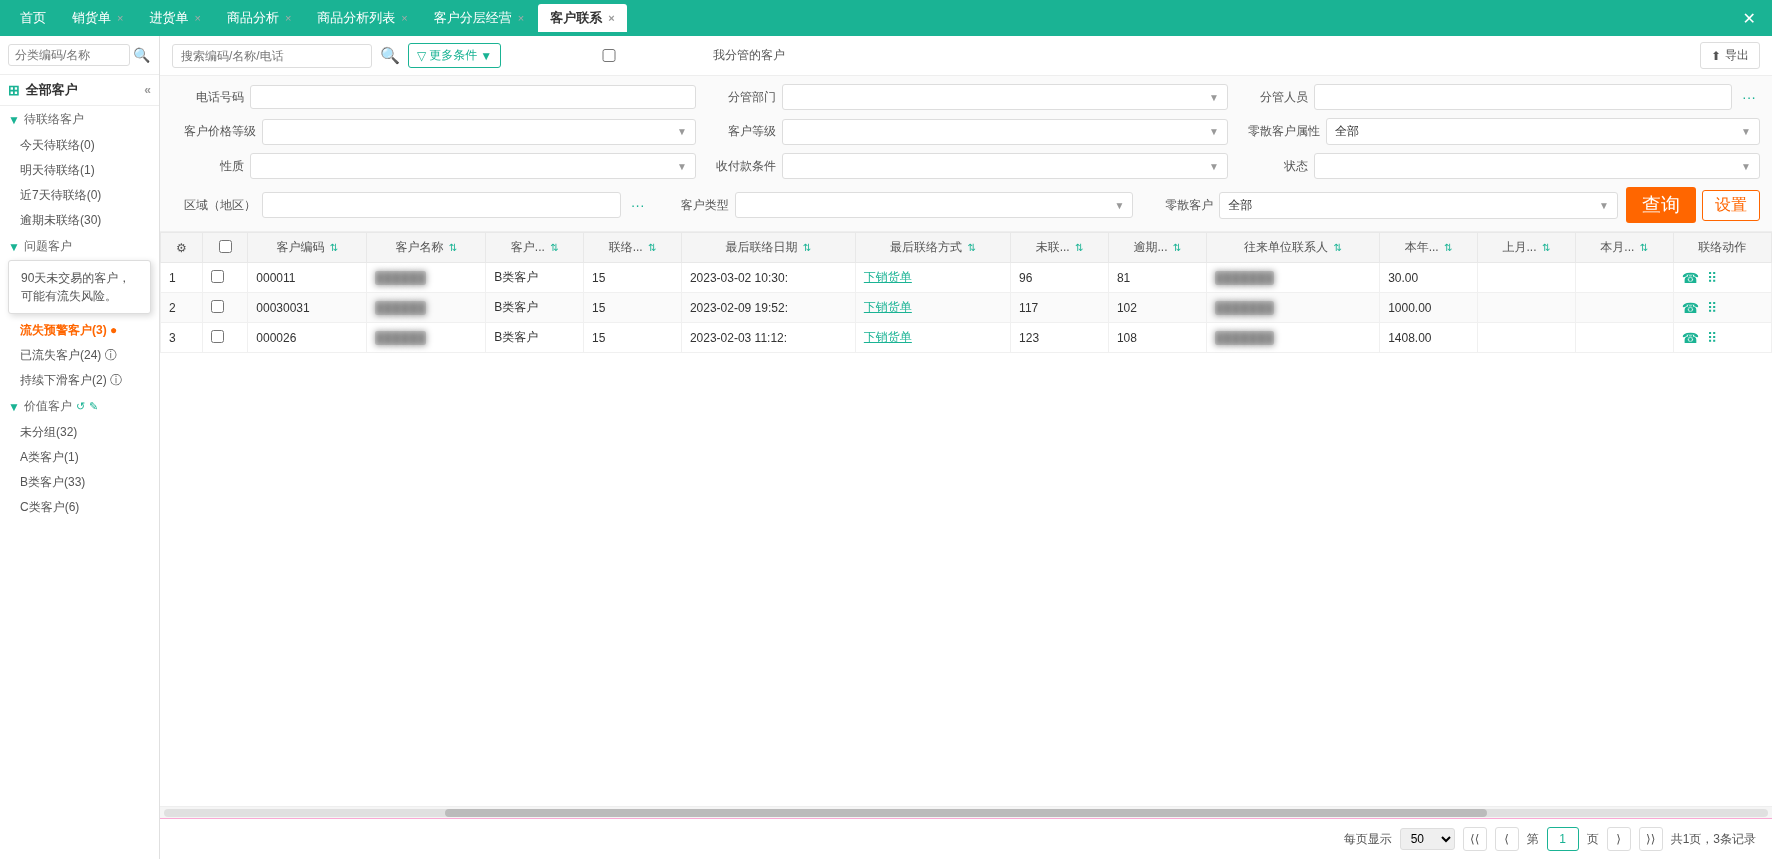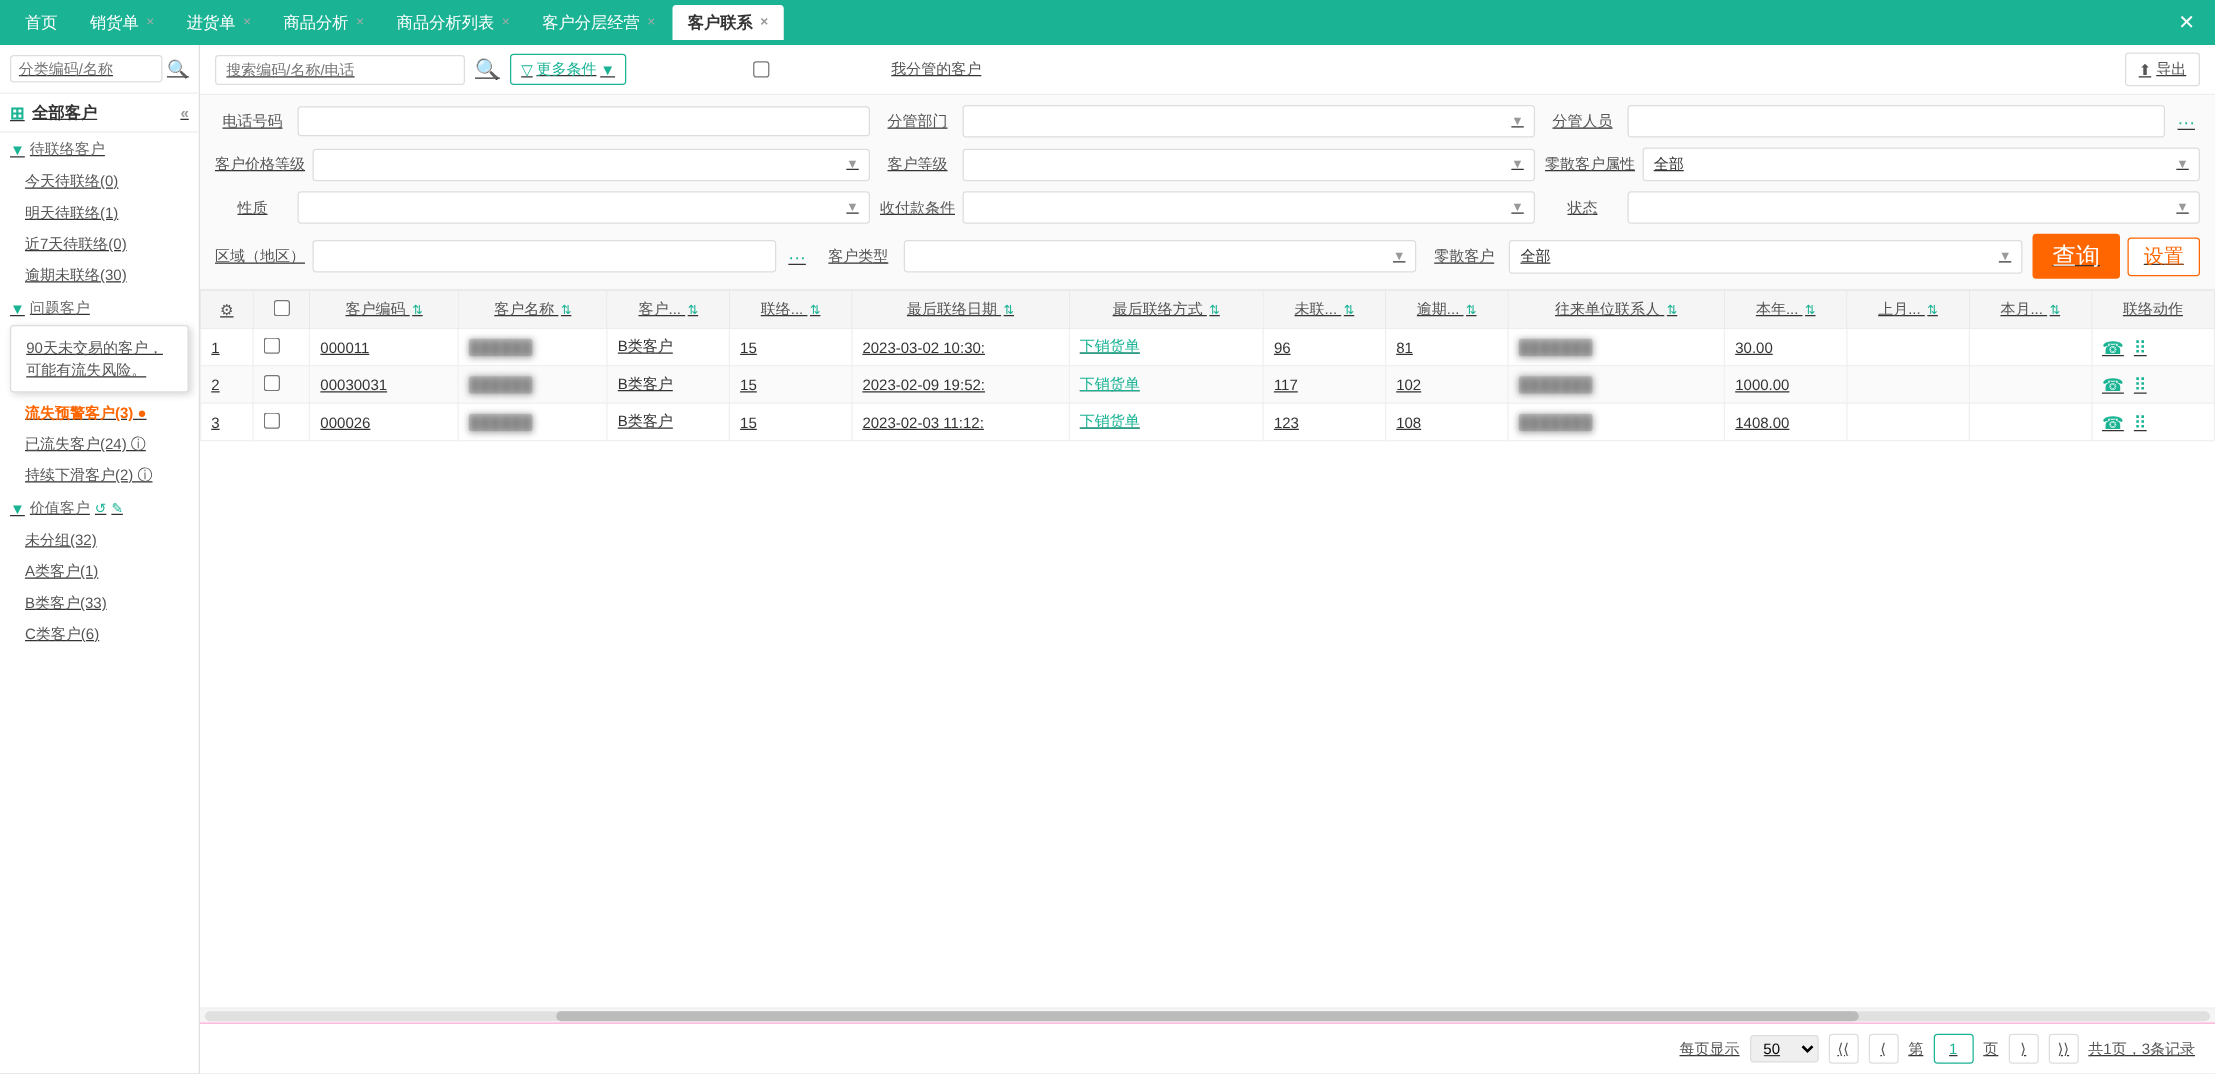--- a/index.html
+++ b/index.html
@@ -38,22 +38,21 @@
       color: #fff;
       font-size: 16px;
       cursor: pointer;
       padding: 4px 8px;
     }
 
     
     .main-layout {
       display: flex;
       height: calc(100vh - 36px);
-      background: #a3a3a3;
-      text-decoration: underline;
+      background: #22c55e;
     }
 
     
     .sidebar {
       width: 160px;
       background: #fff;
       border-right: 1px solid #e0e0e0;
       display: flex;
       flex-direction: column;
       overflow-y: auto;
@@ -204,21 +203,22 @@
       display: flex;
       align-items: center;
       flex: 1;
       gap: 6px;
     }
     .filter-label {
       color: #555;
       font-size: 12px;
       white-space: nowrap;
       min-width: 60px;
-      text-align: center;
+      text-align: right;
+      margin-left: 12px;
     }
     .filter-input {
       border: 1px solid #ddd;
       border-radius: 3px;
       padding: 4px 8px;
       font-size: 12px;
       flex: 1;
       outline: none;
       background: #fff;
     }

